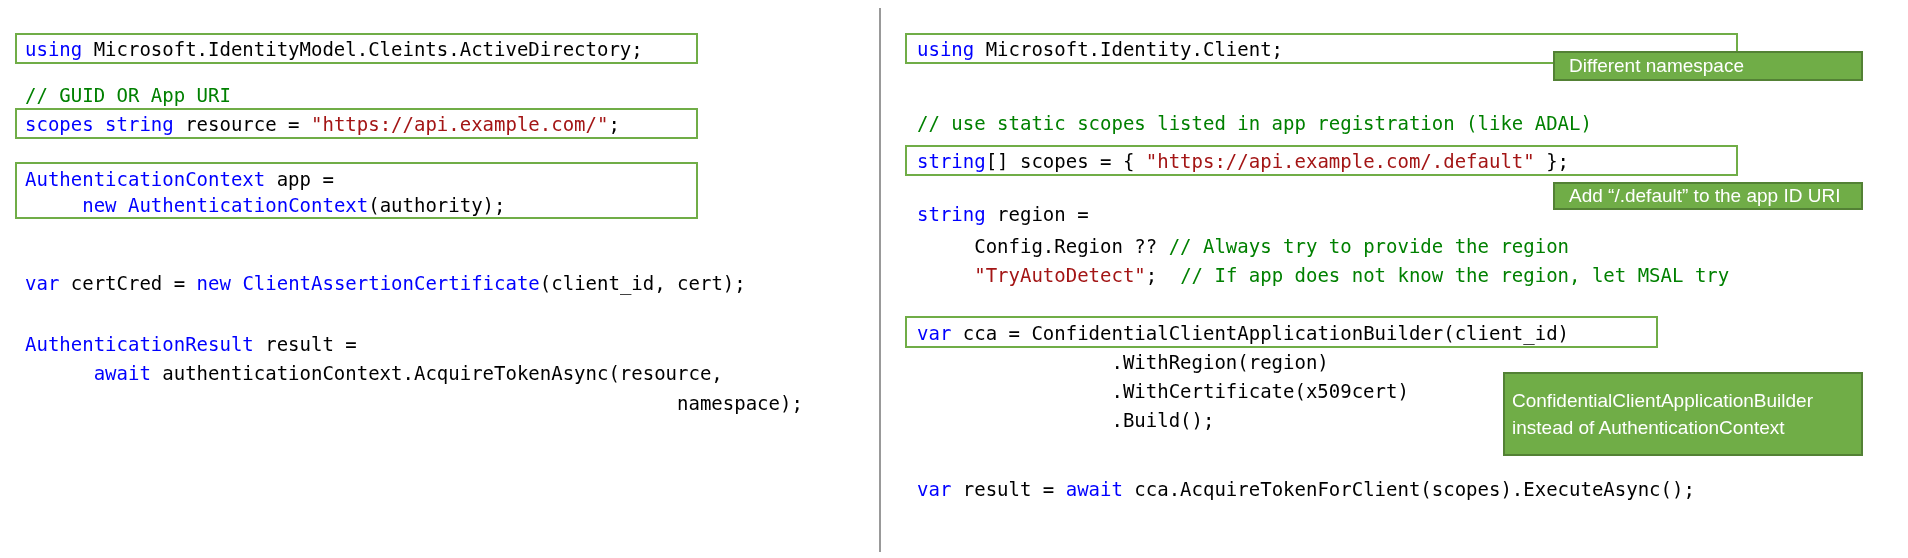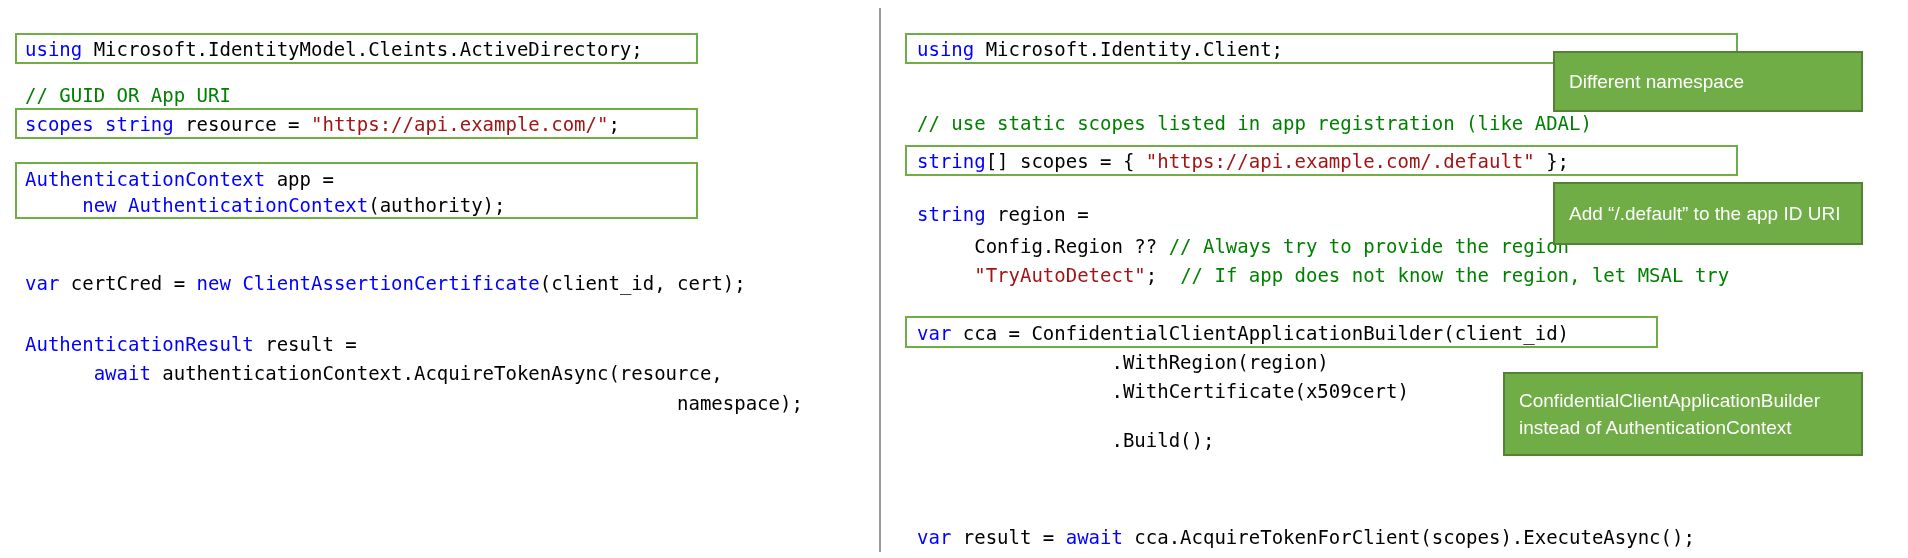--- a/index.html
+++ b/index.html
@@ -62,26 +62,26 @@
 
   <div class="code-line" style="left:917px; top:38px;"><span class="tok-kw">using</span><span class="tok-pl"> Microsoft.Identity.Client;</span></div>
   <div class="code-line" style="left:917px; top:112px;"><span class="tok-cmt">// use static scopes listed in app registration (like ADAL)</span></div>
   <div class="code-line" style="left:917px; top:150px;"><span class="tok-kw">string</span><span class="tok-pl">[] scopes = { </span><span class="tok-str">"https://api.example.com/.default"</span><span class="tok-pl"> };</span></div>
   <div class="code-line" style="left:917px; top:203px;"><span class="tok-kw">string</span><span class="tok-pl"> region =</span></div>
   <div class="code-line" style="left:917px; top:235px;"><span class="tok-pl">     Config.Region ?? </span><span class="tok-cmt">// Always try to provide the region</span></div>
   <div class="code-line" style="left:917px; top:264px;"><span class="tok-pl">     </span><span class="tok-str">"TryAutoDetect"</span><span class="tok-pl">;  </span><span class="tok-cmt">// If app does not know the region, let MSAL try</span></div>
   <div class="code-line" style="left:917px; top:322px;"><span class="tok-kw">var</span><span class="tok-pl"> cca = ConfidentialClientApplicationBuilder(client_id)</span></div>
   <div class="code-line" style="left:917px; top:351px;"><span class="tok-pl">                 .WithRegion(region)</span></div>
   <div class="code-line" style="left:917px; top:380px;"><span class="tok-pl">                 .WithCertificate(x509cert)</span></div>
-  <div class="code-line" style="left:917px; top:409px;margin-top:20px;"><span class="tok-pl">                 .Build();</span></div>
-  <div class="code-line" style="left:917px; top:478px;margin-top:48px;"><span class="tok-kw">var</span><span class="tok-pl"> result = </span><span class="tok-kw">await</span><span class="tok-pl"> cca.AcquireTokenForClient(scopes).ExecuteAsync();</span></div>
+  <div class="code-line" style="left:917px; top:409px;"><span class="tok-pl">                 .Build();</span></div>
+  <div class="code-line" style="left:917px; top:478px;"><span class="tok-kw">var</span><span class="tok-pl"> result = </span><span class="tok-kw">await</span><span class="tok-pl"> cca.AcquireTokenForClient(scopes).ExecuteAsync();</span></div>
 
-  <div class="callout" style="left:1553px; top:51px;  width:310px; height:61px;">
+  <div class="callout" style="left:1553px; top:51px;  width:310px; height:30px;">
     <span>Different namespace</span>
   </div>
-  <div class="callout" style="left:1553px; top:182px; width:310px; height:63px;align-items:center;">
+  <div class="callout" style="left:1553px; top:182px; width:310px; height:28px;align-items:center;">
     <span>Add “/.default” to the app ID URI</span>
   </div>
-  <div class="callout" style="left:1503px; top:372px; width:360px; height:84px; line-height:27px;">
+  <div class="callout" style="left:1503px; top:372px; width:360px; height:84px; line-height:27px;padding-left:7px;">
     <span>ConfidentialClientApplicationBuilder instead of AuthenticationContext</span>
   </div>
 
 </div>
 
 </body></html>

